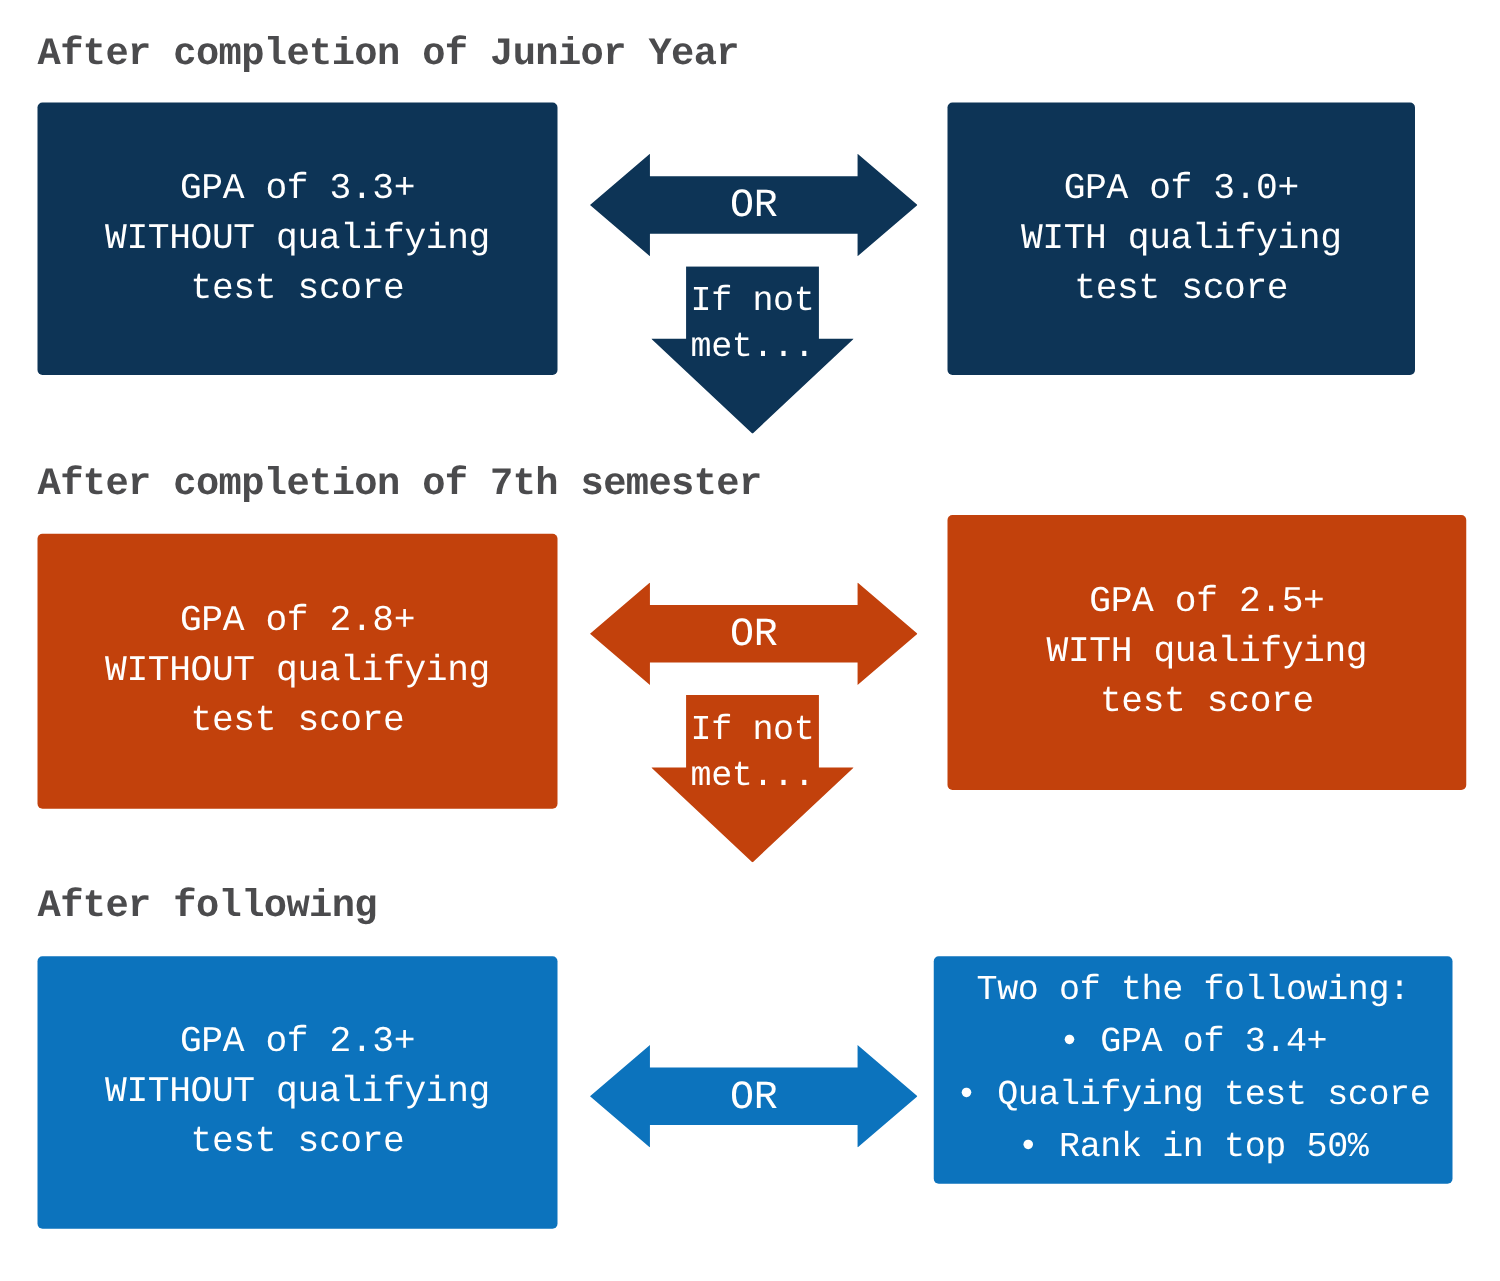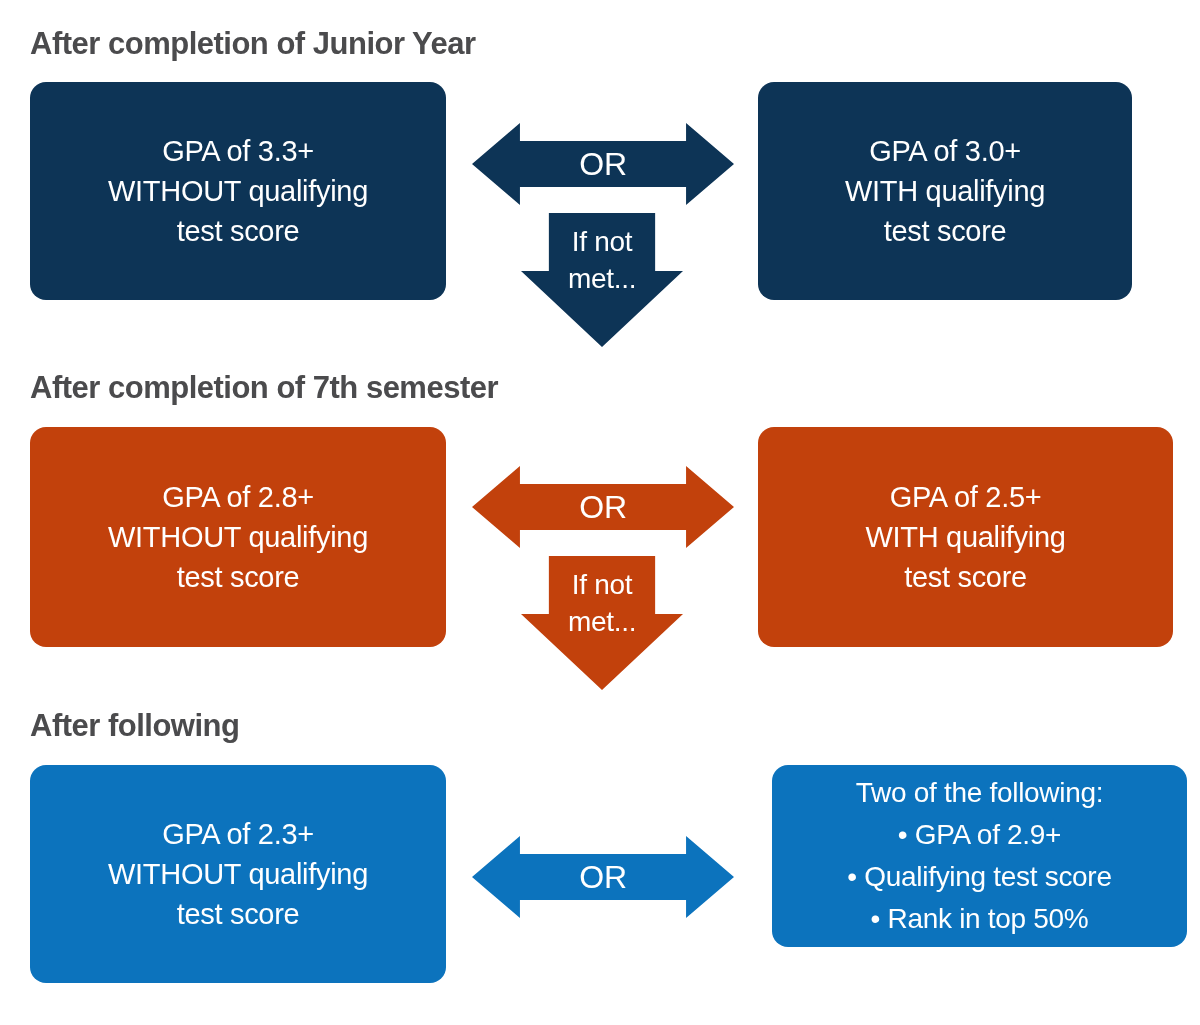--- a/index.html
+++ b/index.html
@@ -1,31 +1,31 @@
 <!DOCTYPE html>
 <html><head>
 <meta charset="utf-8">
 <style>
   html,body{margin:0;padding:0;background:#ffffff;}
   .canvas{
     position:relative;
     width:1200px;height:1025px;
     background:#ffffff;
-    font-family:Liberation Sans, sans-serif;
+    font-family:Liberation Mono, monospace;
     overflow:hidden;
   }
   section{display:contents;}
   .heading{
     position:absolute;left:30px;margin:0;
     font-size:31px;font-weight:bold;color:#4B4B4D;
     letter-spacing:-0.5px;white-space:nowrap;
   }
   .box{
     position:absolute;
-    border-radius:16px;
+    border-radius:4px;
     display:flex;flex-direction:column;justify-content:center;align-items:center;
     color:#FFFFFF;text-align:center;
     font-size:29px;line-height:40px;letter-spacing:-0.3px;
   }
   .box.bullets{font-size:28px;line-height:42px;}
   .c1{background:#0D3456;}
   .c2{background:#c2410c;}
   .c3{background:#0C73BD;}
   .or-arrow{
     position:absolute;width:262px;height:82px;
@@ -88,42 +88,42 @@
     <div class="or-arrow c2" style="left:472px;top:466px">
       <span class="or-label">OR</span>
     </div>
 
     <div class="down-arrow c2" style="left:521px;top:556px"></div>
     <div class="da-text" style="position:absolute;left:521px;top:566px;width:162px">
       <div>If not</div>
       <div>met...</div>
     </div>
 
-    <div class="box c2" style="left:758px;top:427px;width:415px;height:220px">
+    <div class="box c2" style="left:758px;top:412px;width:415px;height:220px">
       <div>GPA of 2.5+</div>
       <div>WITH qualifying</div>
       <div>test score</div>
     </div>
   </section>
 
   
   <section>
     <h2 class="heading" style="top:708px">After following</h2>
 
     <div class="box c3" style="left:30px;top:765px;width:416px;height:218px">
       <div>GPA of 2.3+</div>
       <div>WITHOUT qualifying</div>
       <div>test score</div>
     </div>
 
     <div class="or-arrow c3" style="left:472px;top:836px">
       <span class="or-label">OR</span>
     </div>
 
-    <div class="box c3 bullets" style="left:772px;top:765px;width:415px;height:182px">
+    <div class="box c3 bullets" style="left:747px;top:765px;width:415px;height:182px">
       <div>Two of the following:</div>
-      <div>• GPA of 2.9+</div>
+      <div>• GPA of 3.4+</div>
       <div>• Qualifying test score</div>
       <div>• Rank in top 50%</div>
     </div>
   </section>
 
 </div>
 
 </body></html>

